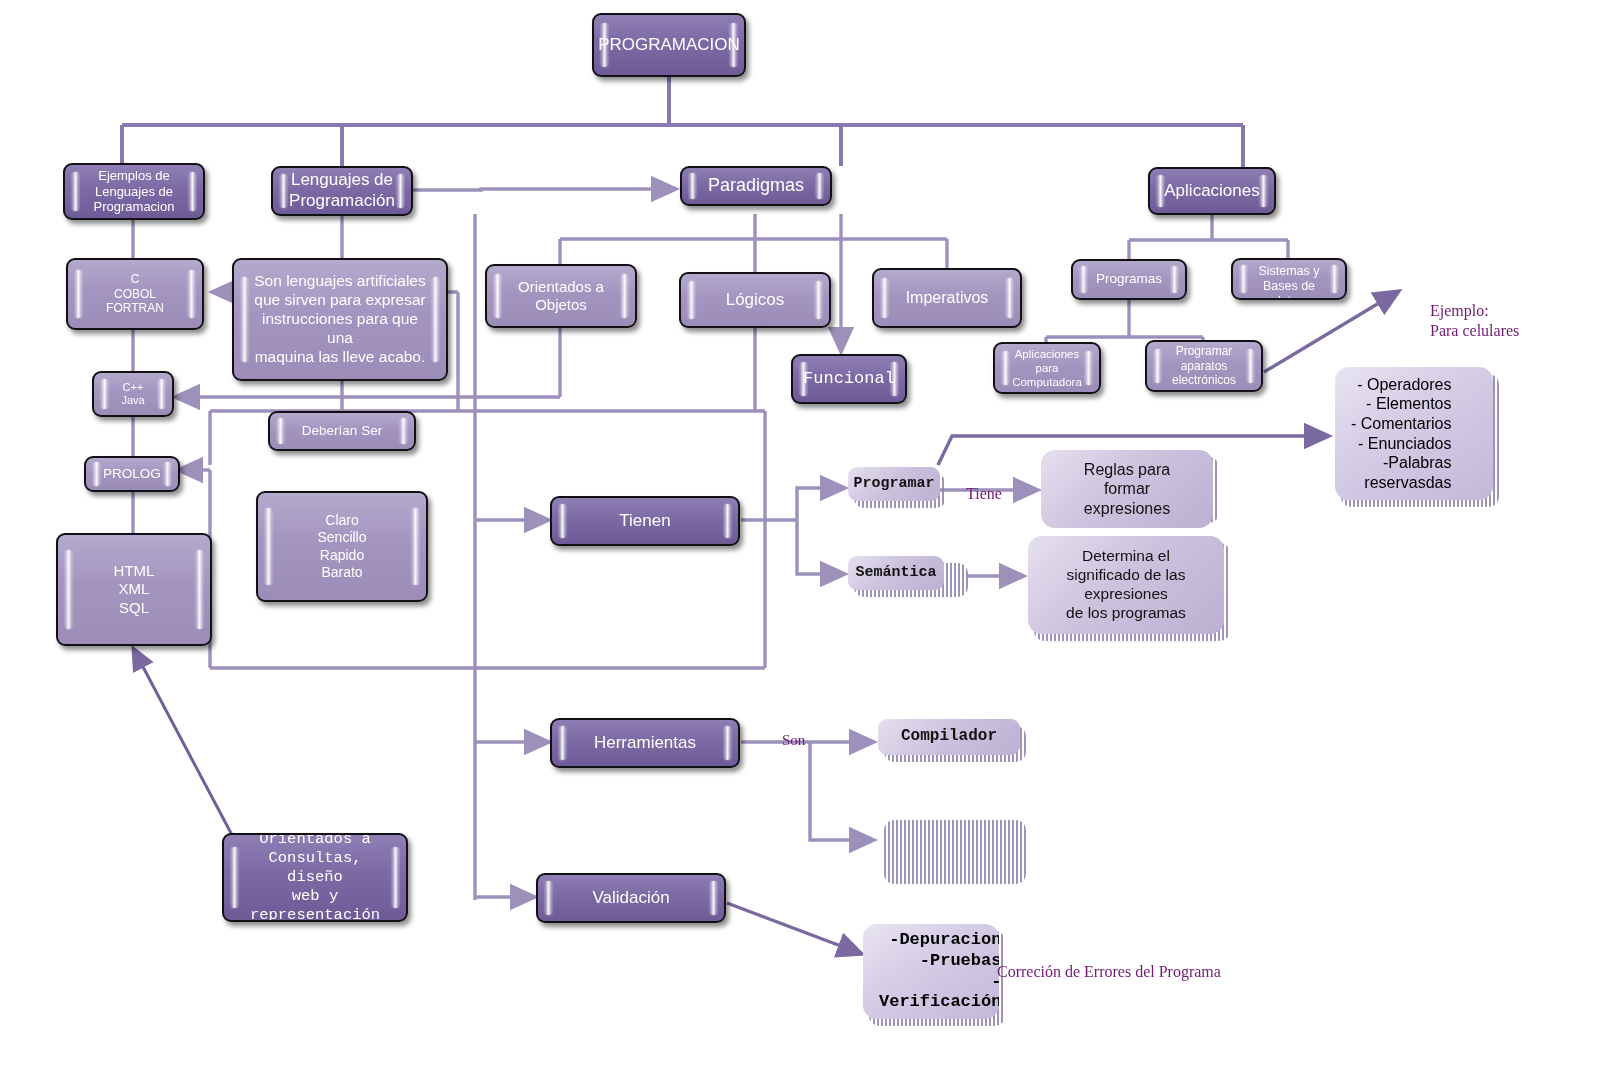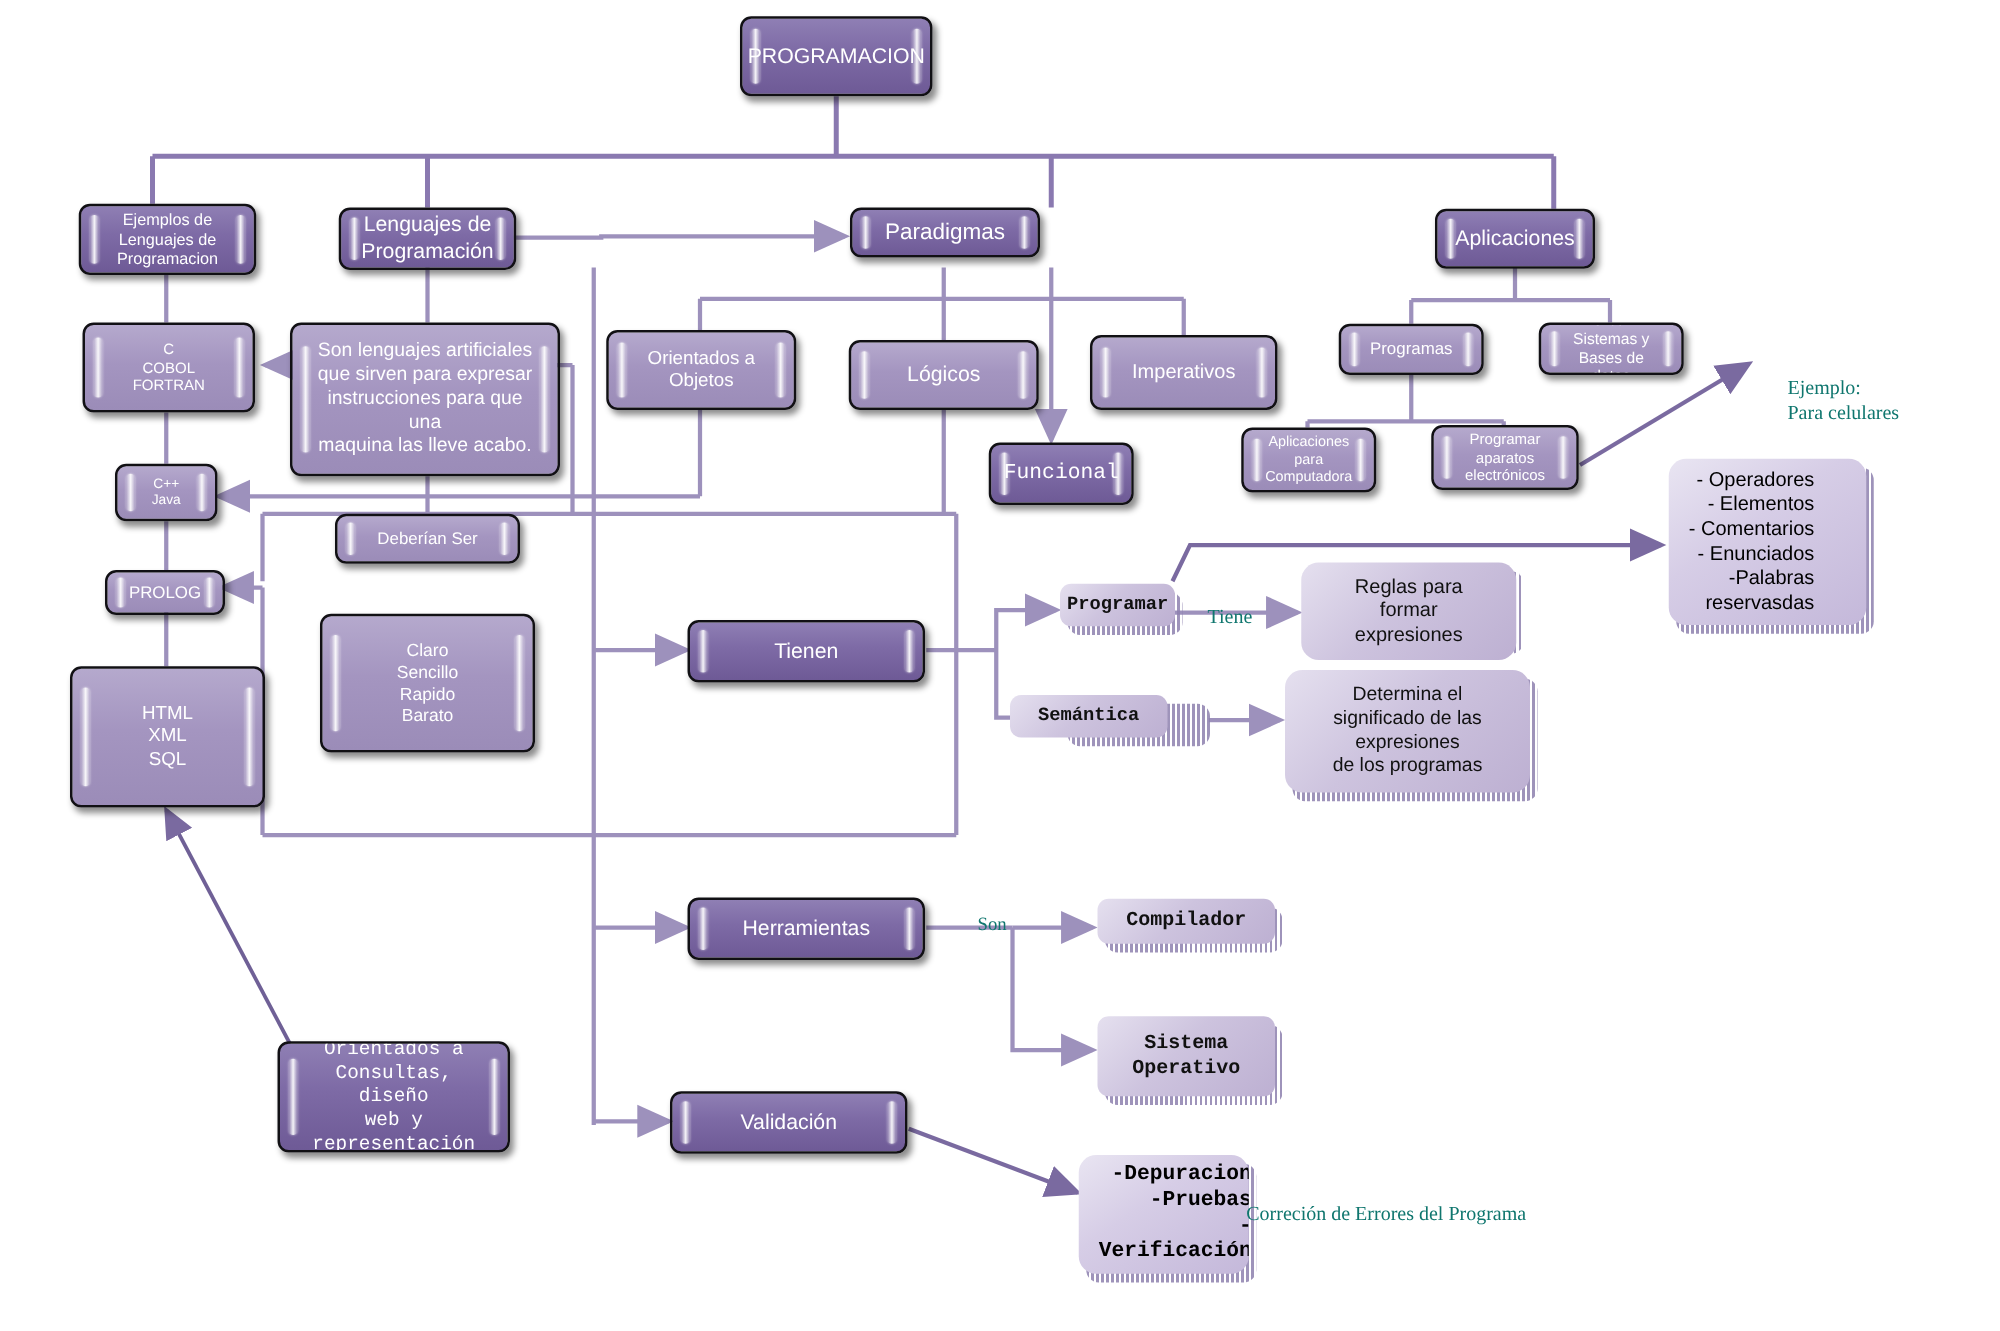--- a/index.html
+++ b/index.html
@@ -60,21 +60,21 @@
   .fill-pale{
     background:linear-gradient(145deg,#e9e5f2 0%,#d6cde6 40%,#c4b8da 100%);
     color:#000;border:none;
     border-radius:14px;
   }
 
   .ser{font-family:Liberation Mono, monospace;}
   .bold{font-weight:bold;}
   .lefttext{justify-content:flex-start;text-align:right;}
 
-  .caption{position:absolute;font-family:"Liberation Serif",serif;color:#0f766e;line-height:1.25;white-space:pre-line;z-index:6;}
+  .caption{position:absolute;font-family:"Liberation Serif",serif;color:#701a75;line-height:1.25;white-space:pre-line;z-index:6;}
 </style>
 </head>
 <body>
 
 <div id="stage">
 
   <svg class="links" viewBox="0 0 1600 1065">
     <defs>
       <marker id="ar" markerWidth="9" markerHeight="9" refX="7.4" refY="4.5" orient="auto">
         <path d="M0,0.6 L8.6,4.5 L0,8.4 z" fill="#9d91bc"></path>
@@ -266,21 +266,21 @@
   <div class="node bevel fill-dark" style="left:550px;top:496px;width:190px;height:50px;font-size:17px;">
     <span class="lbl">Tienen</span>
   </div>
 
   <div class="dotted-sh" style="left:854px;top:474px;width:92px;height:34px;"></div>
   <div class="node fill-light" style="left:848px;top:467px;width:92px;height:34px;font-size:15px;">
     <span class="lbl ser bold">Programar</span>
   </div>
 
   <div class="dotted-sh" style="left:854px;top:563px;width:114px;height:34px;"></div>
-  <div class="node fill-light" style="left:808px;top:556px;width:126px;height:34px;font-size:15px;">
+  <div class="node fill-light" style="left:848px;top:556px;width:96px;height:34px;font-size:15px;">
     <span class="lbl ser bold">Semántica</span>
   </div>
 
   <div class="dotted-sh" style="left:1047px;top:457px;width:172px;height:66px;"></div>
   <div class="node fill-light" style="left:1041px;top:450px;width:172px;height:78px;font-size:16px;border-radius:14px;">
     <span class="lbl">Reglas para
 formar
 expresiones</span>
   </div>
 
@@ -305,24 +305,20 @@
   <div class="node bevel fill-dark" style="left:550px;top:718px;width:190px;height:50px;font-size:17px;">
     <span class="lbl">Herramientas</span>
   </div>
 
   <div class="dotted-sh" style="left:884px;top:726px;width:142px;height:36px;"></div>
   <div class="node fill-light" style="left:878px;top:719px;width:142px;height:36px;font-size:16px;">
     <span class="lbl ser bold">Compilador</span>
   </div>
 
   <div class="dotted-sh" style="left:884px;top:820px;width:142px;height:64px;"></div>
-  <div class="node fill-light" style="left:878px;top:813px;width:142px;height:64px;font-size:16px;">
-    <span class="lbl ser bold">Sistema
-Operativo</span>
-  </div>
 
   <div class="node bevel fill-dark" style="left:536px;top:873px;width:190px;height:50px;font-size:17px;">
     <span class="lbl">Validación</span>
   </div>
 
   <div class="dotted-sh" style="left:869px;top:931px;width:136px;height:95px;"></div>
   <div class="node fill-pale lefttext" style="left:863px;top:924px;width:136px;height:95px;font-size:17px;">
     <span class="lbl ser bold">-Depuracion
 -Pruebas
 -Verificación</span>

